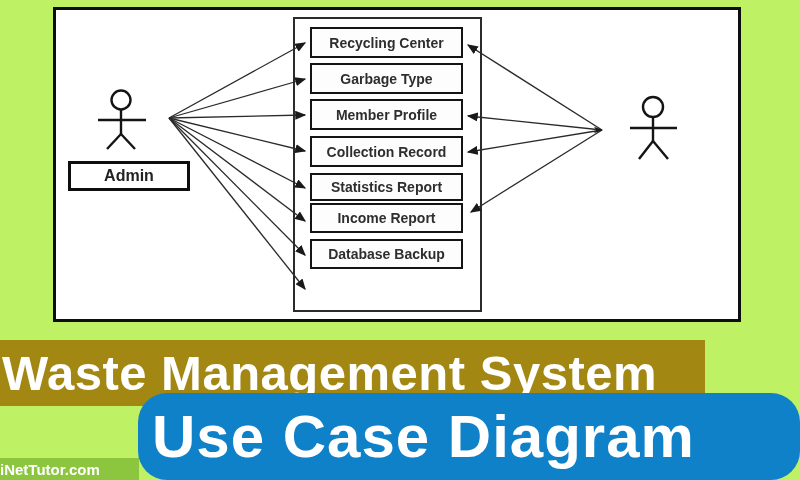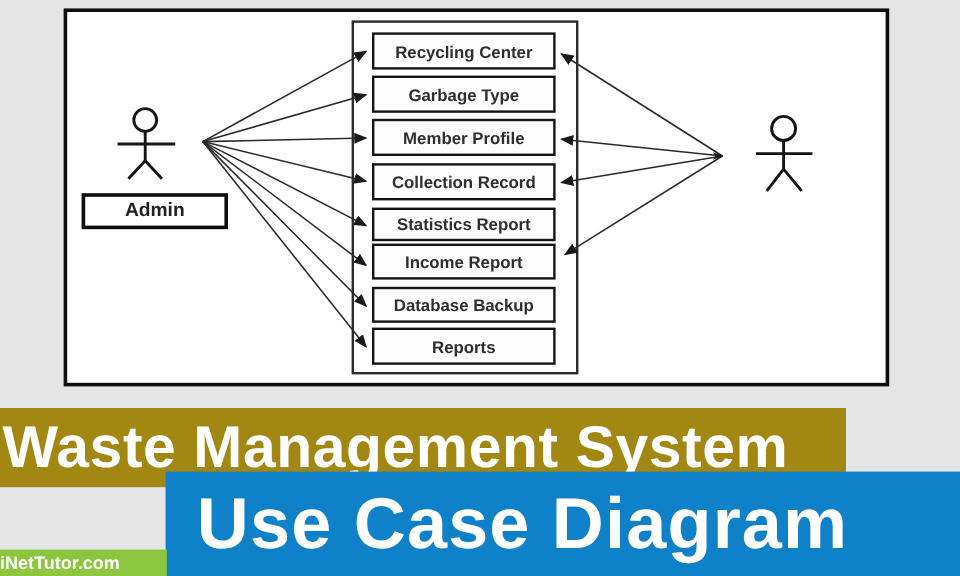--- a/index.html
+++ b/index.html
@@ -1,17 +1,17 @@
 <!DOCTYPE html>
 <html><head>
 <meta charset="utf-8">
 <style>
   html,body{margin:0;padding:0;background:#fff;}
   .stage{
-    position:relative;width:800px;height:480px;background:#e5e5e5;
+    position:relative;width:800px;height:480px;background:#bef264;
     overflow:hidden;font-family:"Liberation Sans",sans-serif;
   }
   
   .outer{
     position:absolute;left:53px;top:7px;width:688px;height:315px;
     border:3px solid #0e0e0e;box-sizing:border-box;background:#fff;
   }
   
   .boundary{
     position:absolute;left:293px;top:17px;width:189px;height:295px;
@@ -43,21 +43,21 @@
   .memberbox{left:593px;top:173px;width:121px;height:32px}
   
   .banner-gold{
     position:absolute;left:0;top:340px;width:705px;height:66px;background:#A28713;
     color:#fff;display:flex;align-items:center;font-weight:700;font-size:49px;
     padding-left:2px;box-sizing:border-box;letter-spacing:.5px;white-space:nowrap;
   }
   .banner-blue{
     position:absolute;left:138px;top:393px;width:662px;height:87px;background:#0F81C8;
     color:#fff;display:flex;align-items:center;font-weight:700;font-size:60px;
-    padding-left:26px;box-sizing:border-box;letter-spacing:1px;white-space:nowrap;
+    padding-left:14px;box-sizing:border-box;letter-spacing:1px;white-space:nowrap;border-radius:29px;
   }
   .watermark{
     position:absolute;left:0;top:458px;width:139px;height:22px;background:#8CC63F;
     color:#fff;font-size:15px;font-weight:700;display:flex;align-items:center;
     box-sizing:border-box;white-space:nowrap;
   }
 </style>
 </head>
 <body>
 
@@ -109,21 +109,20 @@
     </g>
   </svg>
 
   <div class="uc uc1">Recycling Center</div>
   <div class="uc uc2">Garbage Type</div>
   <div class="uc uc3">Member Profile</div>
   <div class="uc uc4">Collection Record</div>
   <div class="uc uc5">Statistics Report</div>
   <div class="uc uc6">Income Report</div>
   <div class="uc uc7">Database Backup</div>
-  <div class="uc uc8">Reports</div>
 
   <div class="actorbox adminbox">Admin</div>
 
   <div class="banner-gold">
     <span>Waste Management System</span>
   </div>
   <div class="banner-blue">
     <span>Use Case Diagram</span>
   </div>
   <div class="watermark">

